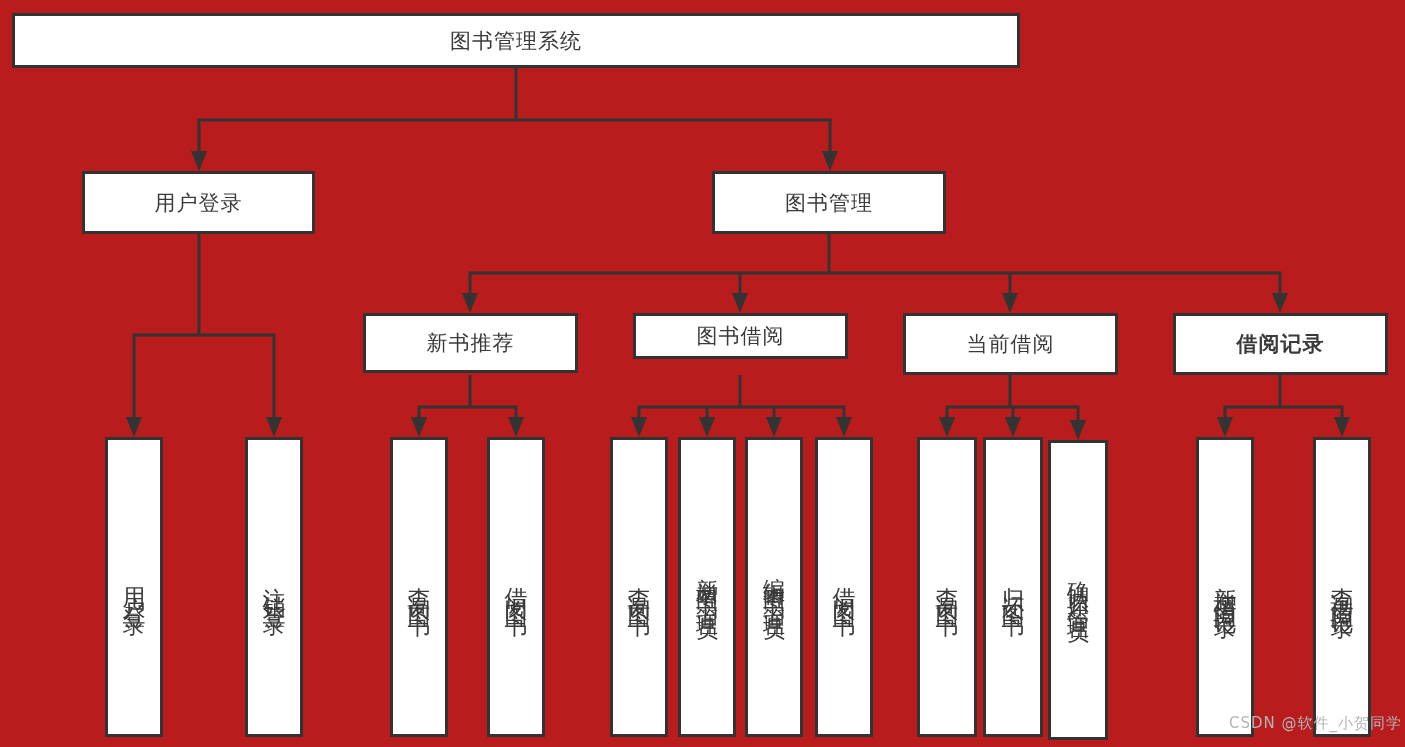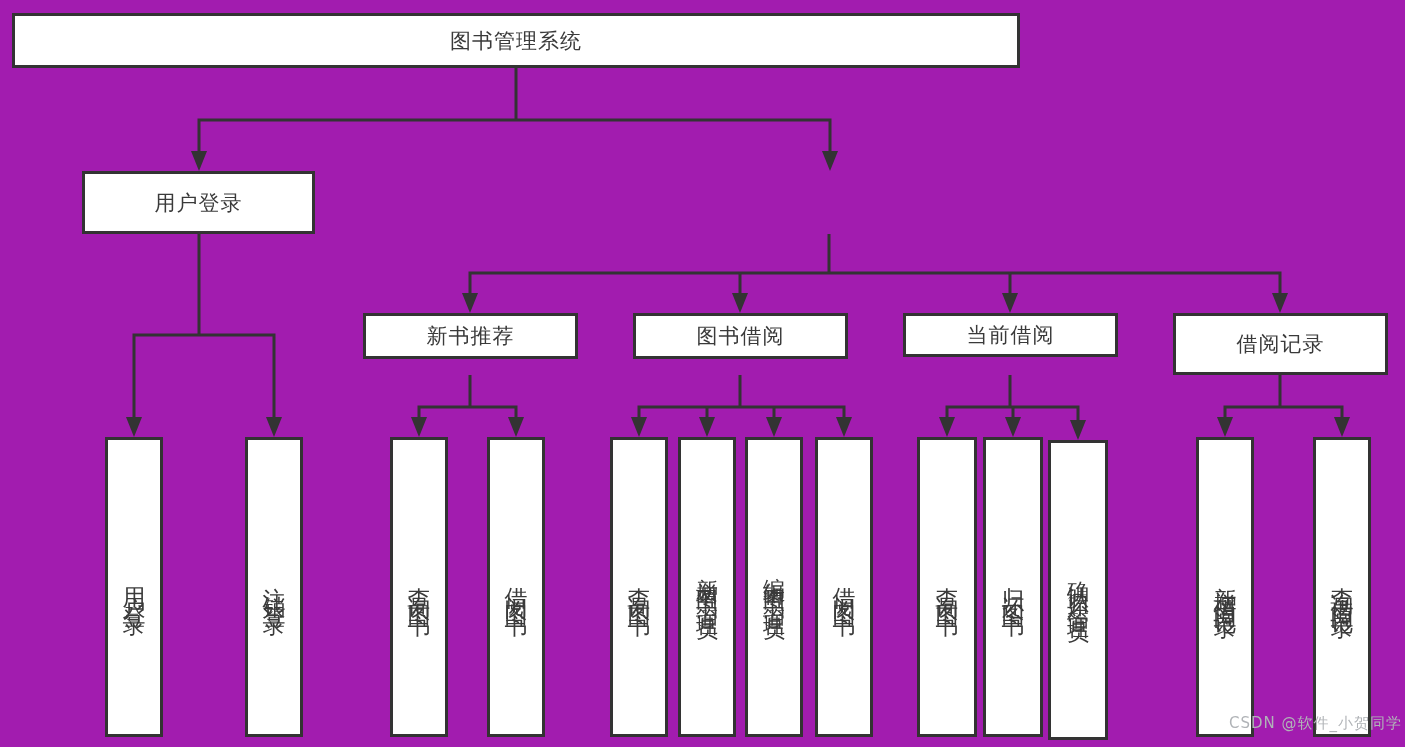--- a/index.html
+++ b/index.html
@@ -1,20 +1,20 @@
 <!DOCTYPE html>
 <html><head>
 <meta charset="utf-8">
 <style>
   html, body { margin: 0; padding: 0; background: #ffffff; }
   .canvas {
     position: relative;
     width: 1405px;
     height: 747px;
-    background: #a21caf;
+    background: #b91c1c;
     font-family: "DejaVu Sans", "Liberation Sans", sans-serif;
     overflow: hidden;
   }
   .connectors {
     position: absolute;
     left: 0; top: 0;
     width: 1405px; height: 747px;
   }
   .node {
     position: absolute;
@@ -109,31 +109,34 @@
     </g>
   </svg>
 
   <div class="node" style="left:12px; top:13px; width:1008px; height:55px;">
     <span class="hlabel">图书管理系统</span>
   </div>
 
   <div class="node" style="left:82px; top:171px; width:233px; height:63px;">
     <span class="hlabel">用户登录</span>
   </div>
+  <div class="node" style="left:712px; top:171px; width:234px; height:63px;">
+    <span class="hlabel">图书管理</span>
+  </div>
 
-  <div class="node" style="left:363px; top:313px; width:215px; height:46px;">
+  <div class="node" style="left:363px; top:313px; width:215px; height:60px;">
     <span class="hlabel">新书推荐</span>
   </div>
   <div class="node" style="left:633px; top:313px; width:215px; height:46px;">
     <span class="hlabel">图书借阅</span>
   </div>
-  <div class="node" style="left:903px; top:313px; width:215px; height:44px;">
+  <div class="node" style="left:903px; top:313px; width:215px; height:62px;">
     <span class="hlabel">当前借阅</span>
   </div>
-  <div class="node" style="left:1173px; top:313px; width:215px; height:62px;">
+  <div class="node" style="left:1173px; top:313px; width:215px; height:62px;font-weight:bold;">
     <span class="hlabel">借阅记录</span>
   </div>
 
   <div class="node" style="left:105px; top:437px; width:58px; height:300px;">
     <span class="vtext">用户登录</span>
   </div>
   <div class="node" style="left:245px; top:437px; width:58px; height:300px;">
     <span class="vtext">注销登录</span>
   </div>
 

